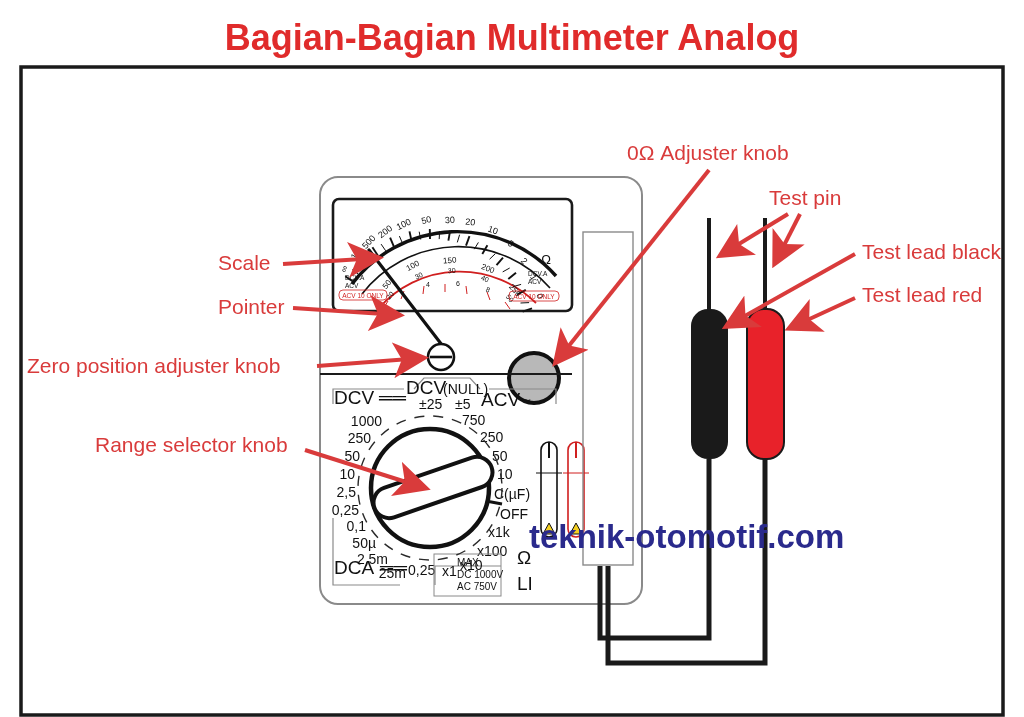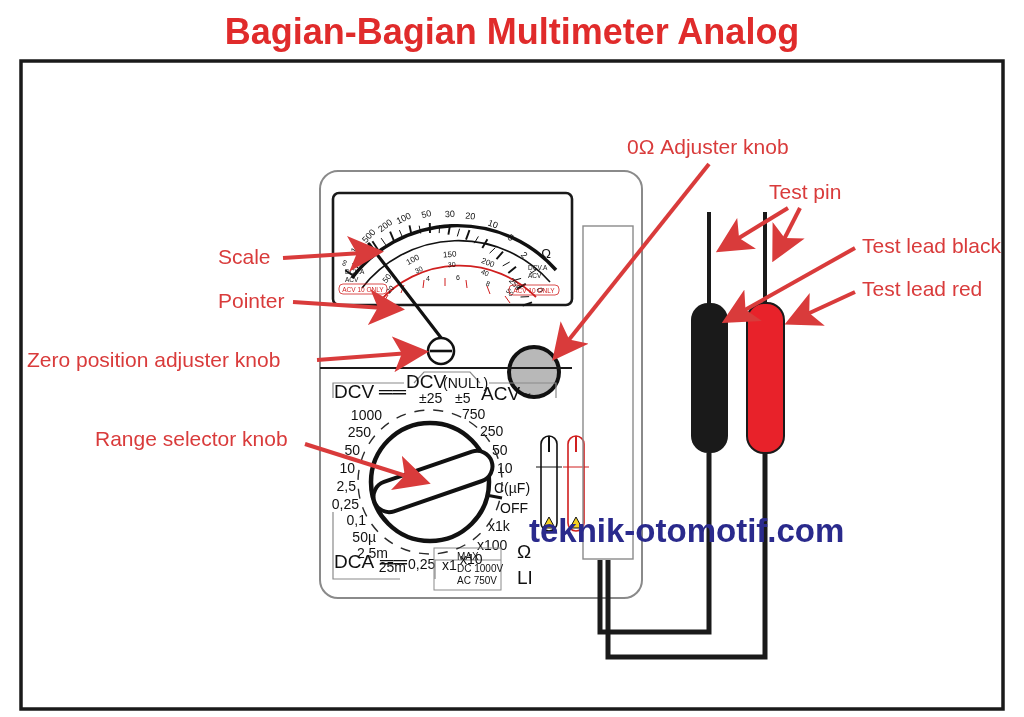--- a/index.html
+++ b/index.html
@@ -1,18 +1,18 @@
 <!DOCTYPE html>
 <html><head>
 <meta charset="utf-8">
 <style>
   html,body{margin:0;padding:0;background:#ffffff;}
   body{width:1024px;height:717px;position:relative;overflow:hidden;
        font-family:"Liberation Sans","DejaVu Sans",sans-serif;}
-  #stage{position:absolute;left:0;top:12px;width:1024px;height:551px;}
+  #stage{position:absolute;left:0;top:18px;width:1024px;height:551px;}
   svg{display:block;}
   .ann{fill:#d93b3b;font-family:"Liberation Sans",sans-serif;font-size:21px;}
   .title{fill:#e02b2b;font-family:"Liberation Sans",sans-serif;font-size:36px;font-weight:bold;}
   .wm{fill:#2a2a8c;font-family:"Liberation Sans",sans-serif;font-size:33px;font-weight:bold;}
   .mk{fill:#111;font-family:"Liberation Sans",sans-serif;}
   .mkred{fill:#d01f1f;font-family:"Liberation Sans",sans-serif;}
   .rng{fill:#111;font-family:"Liberation Sans",sans-serif;font-size:14px;}
   .rngbig{fill:#111;font-family:"Liberation Sans",sans-serif;font-size:19px;}
   .maxtxt{fill:#111;font-family:"Liberation Sans",sans-serif;font-size:10px;}
 </style>

